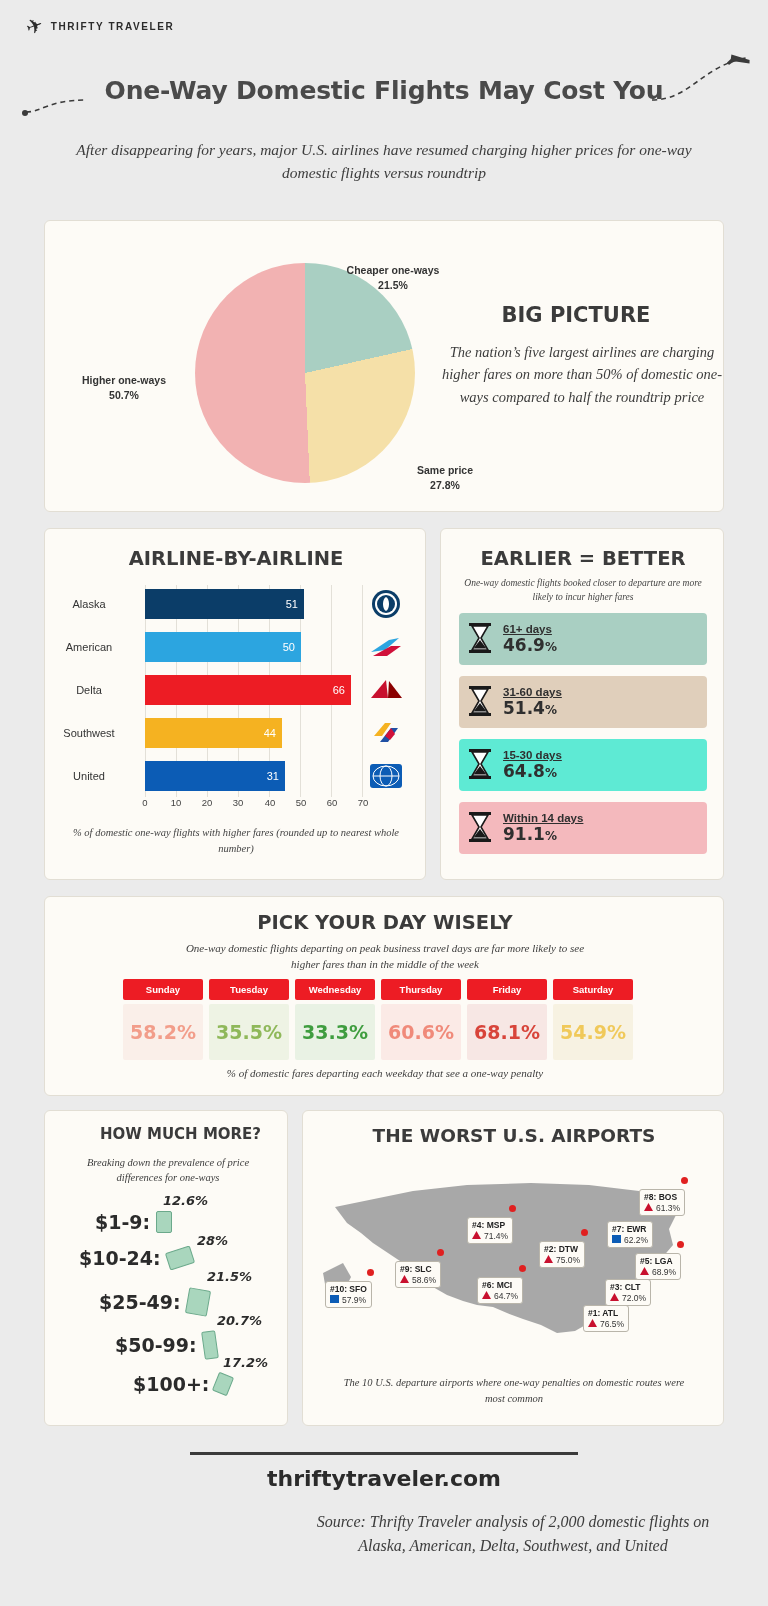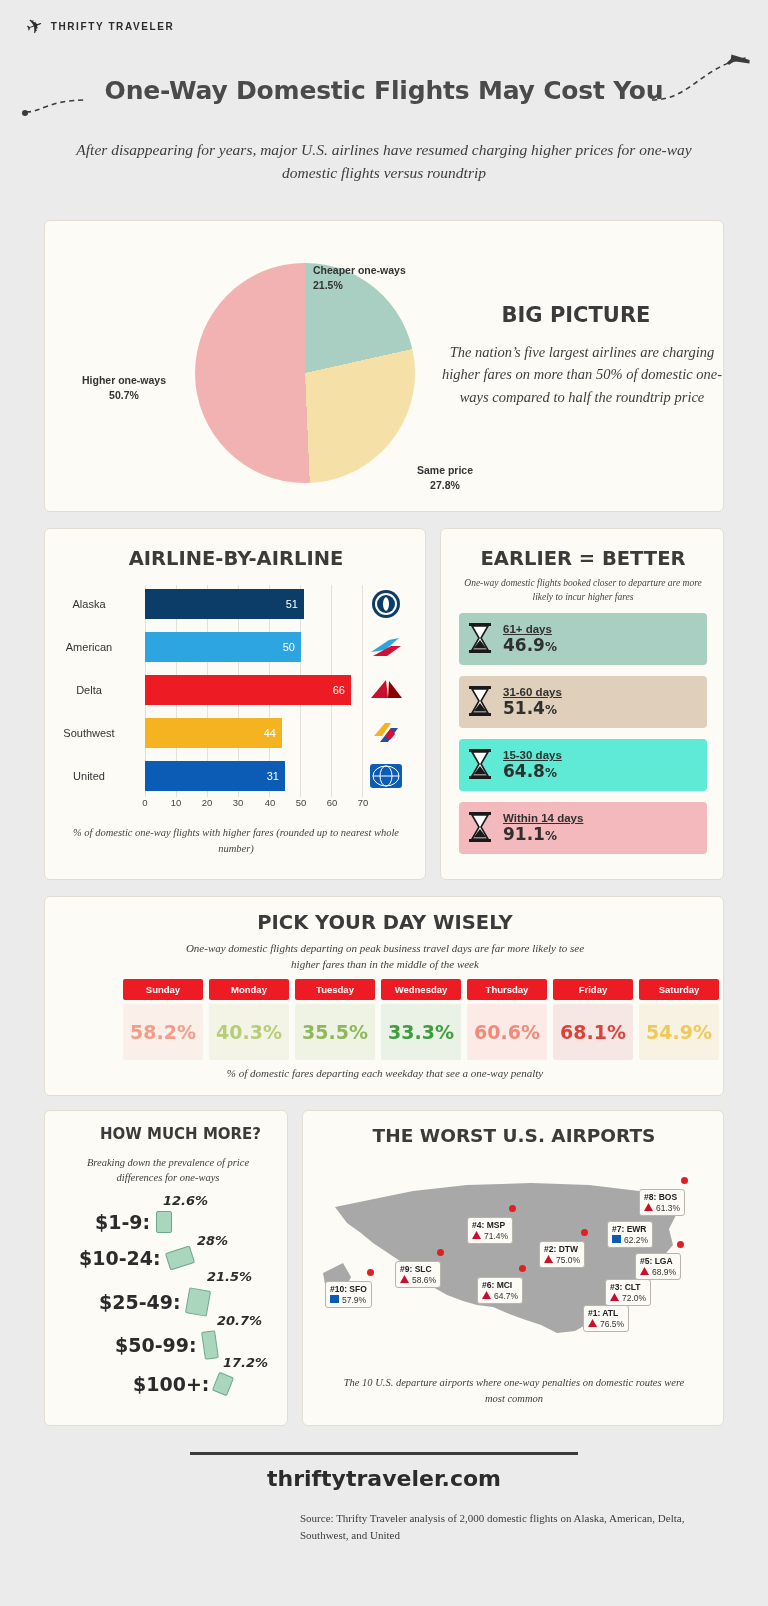--- a/index.html
+++ b/index.html
@@ -41,21 +41,21 @@
   .pie-wrap { position:absolute; left:150px; top:42px; width:220px; height:220px; }
   .pie {
     width:220px; height:220px; border-radius:50%;
     background: conic-gradient(
       #a9cfc2 0deg 77.4deg,
       #f5e0a8 77.4deg 177.5deg,
       #f2b2b2 177.5deg 360deg
     );
   }
   .pie-lbl { position:absolute; font-size:10.5px; font-weight:bold; line-height:1.45; }
-  #pie-lbl-cheap { left:268px; top:42px; width:160px; }
+  #pie-lbl-cheap { left:268px; top:42px; width:160px; text-align:center; }
   #pie-lbl-same  { left:330px; top:242px; width:140px; text-align:center; }
   #pie-lbl-high  { left:14px;  top:152px; width:130px; text-align:center; }
 
   .bp-title { position:absolute; left:396px; top:82px; width:270px; text-align:center;
     font-size:21px; font-weight:bold; color:#3b3b3b; font-family:"DejaVu Sans", sans-serif; }
   .bp-text { position:absolute; left:396px; top:120px; width:282px; text-align:center;
     font-size:14.5px; font-style:italic; color:#3d3d3d; line-height:1.55;
     font-family:"Liberation Serif", serif; }
 
   
@@ -130,22 +130,22 @@
   .apt .v { display:flex; align-items:center; gap:3px; }
   .dot { position:absolute; width:7px; height:7px; border-radius:50%; background:#e02020; }
   #airports-note { position:absolute; left:30px; top:264px; width:362px; text-align:center;
     font-size:10.5px; font-style:italic; color:#3d3d3d; line-height:1.5;
     font-family:"Liberation Serif", serif; }
 
   
   .rule { position:absolute; left:190px; top:1452px; width:388px; height:3px; background:#3b3b3b; }
   #footer-url { position:absolute; left:0; top:1466px; width:768px; text-align:center;
     font-size:22px; font-weight:bold; color:#2b2b2b; font-family:"DejaVu Sans", sans-serif; }
-  #footer-src { position:absolute; left:300px; top:1510px; width:426px; text-align:left;
-    font-size:11px; color:#3d3d3d; line-height:1.5;
+  #footer-src { position:absolute; left:300px; top:1510px; width:426px; text-align:center;
+    font-size:16px; font-style:italic; color:#3d3d3d; line-height:1.5;
     font-family:"Liberation Serif", serif; }
 </style>
 </head>
 <body>
 
 <div class="page">
 
   <div class="brand">
     <span class="brand-plane">✈</span>
     <span class="brand-name">THRIFTY TRAVELER</span>
@@ -350,24 +350,20 @@
 
   <div class="card" id="card-day">
     <div class="sec-title" id="day-title">PICK YOUR DAY WISELY</div>
     <div id="day-sub">One-way domestic flights departing on peak business travel days are far more likely to see higher fares than in the middle of the week</div>
     <div class="day-grid" id="day-grid">
         <div class="day-col">
           <div class="day-head" style="background:#ed1c24">Sunday</div>
           <div class="day-val" style="background:#faefe9;color:#f29d8a">58.2%</div>
         </div>
         <div class="day-col">
-          <div class="day-head" style="background:#ed1c24">Monday</div>
-          <div class="day-val" style="background:#f3f4e6;color:#b8cc7a">40.3%</div>
-        </div>
-        <div class="day-col">
           <div class="day-head" style="background:#ed1c24">Tuesday</div>
           <div class="day-val" style="background:#eef3e4;color:#8fb85a">35.5%</div>
         </div>
         <div class="day-col">
           <div class="day-head" style="background:#ed1c24">Wednesday</div>
           <div class="day-val" style="background:#e9f2e4;color:#3f9d3f">33.3%</div>
         </div>
         <div class="day-col">
           <div class="day-head" style="background:#ed1c24">Thursday</div>
           <div class="day-val" style="background:#fbeae6;color:#f08a7a">60.6%</div>

